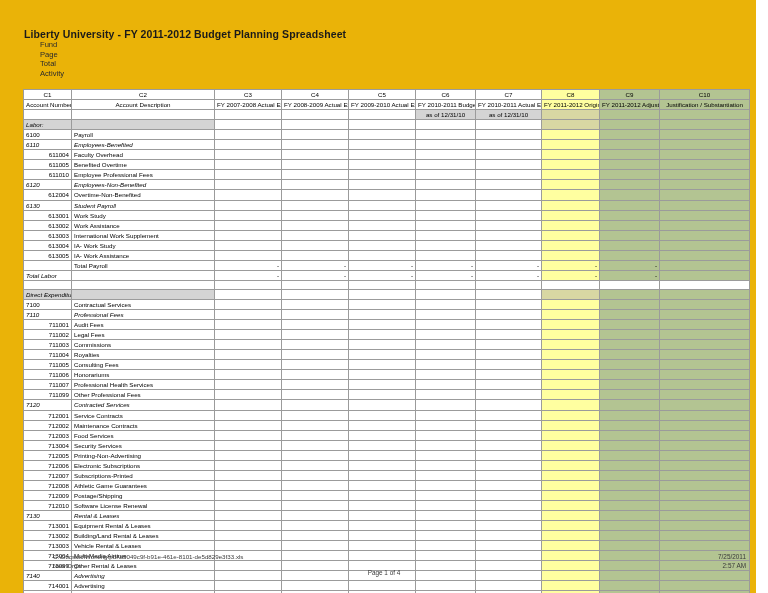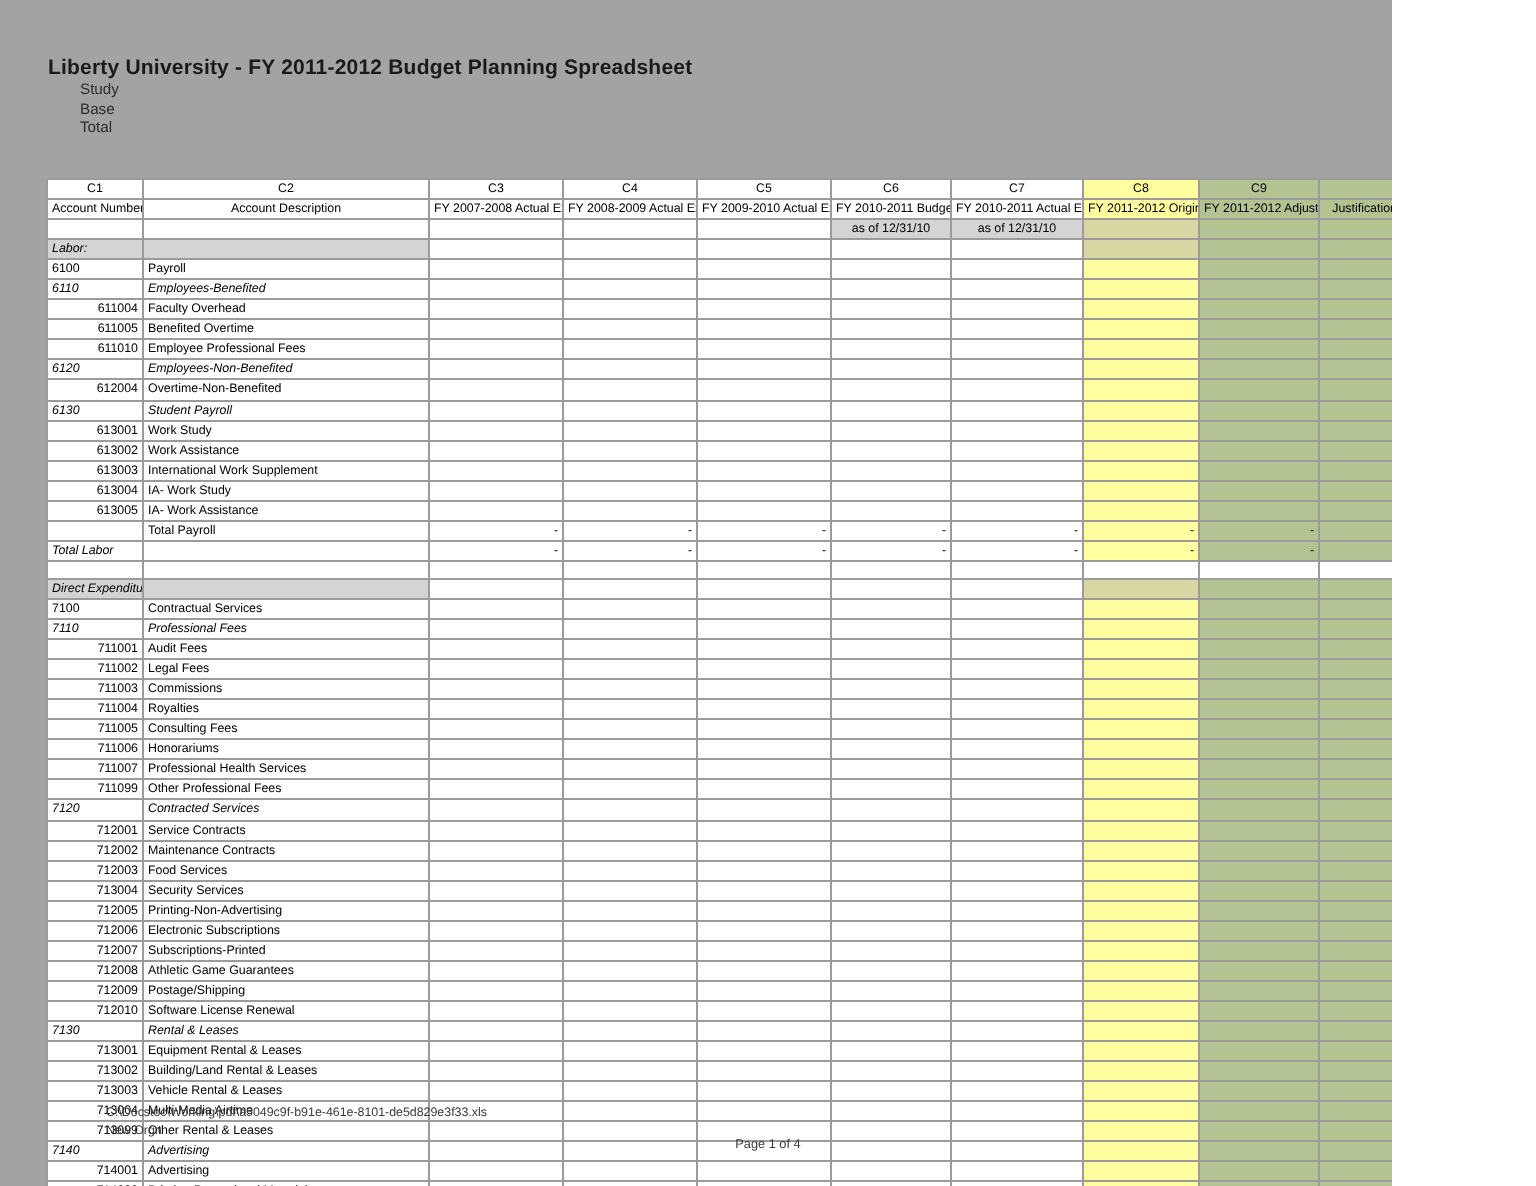--- a/index.html
+++ b/index.html
@@ -5,22 +5,22 @@
   * { box-sizing: border-box; }
   html, body {
     margin: 0; padding: 0;
     width: 768px; height: 593px;
     background: #ffffff;
     font-family: "Liberation Sans", sans-serif;
     -webkit-font-smoothing: antialiased;
   }
   #page {
     position: relative;
-    width: 696px; height: 593px;
-    background: #a3a3a3;
+    width: 756px; height: 593px;
+    background: #eab308;
     overflow: hidden;
   }
 
   
   #title-block { position: absolute; left: 24px; top: 28px; }
   #doc-title {
     font-size: 10.5px; font-weight: bold; color: #1a1a1a;
     letter-spacing: .1px; white-space: nowrap;
   }
   .index-line {
@@ -127,23 +127,24 @@
   #footer-right { position: absolute; right: 22px; top: 0; text-align: right; }
   #footer-right div { font-size: 6.4px; color: #3a3a3a; line-height: 9.4px; }
 </style>
 </head>
 <body>
 
 <div id="page">
 
   <div id="title-block">
     <div id="doc-title">Liberty University - FY 2011-2012 Budget Planning Spreadsheet</div>
-    <div class="index-line">Study</div>
-    <div class="index-line">Base</div>
+    <div class="index-line">Fund</div>
+    <div class="index-line">Page</div>
     <div class="index-line">Total</div>
+    <div class="index-line">Activity</div>
   </div>
 
   <table id="sheet">
     <colgroup>
       <col style="width:48px">
         <col style="width:143px">
       <col style="width:67px">
         <col style="width:67px">
         <col style="width:67px">
       <col style="width:60px">

